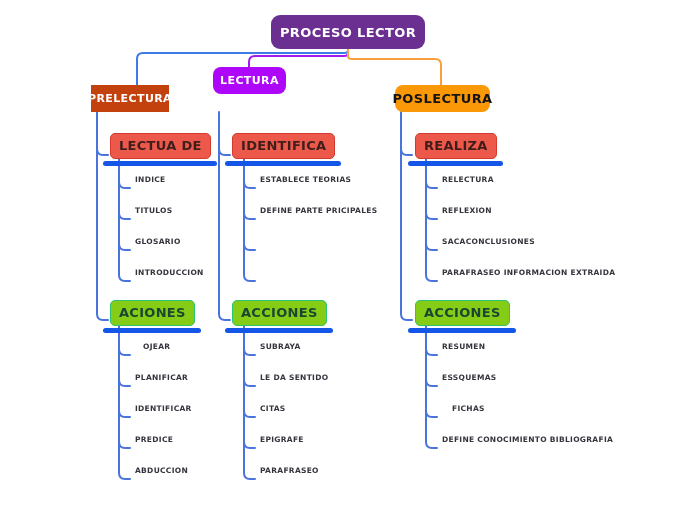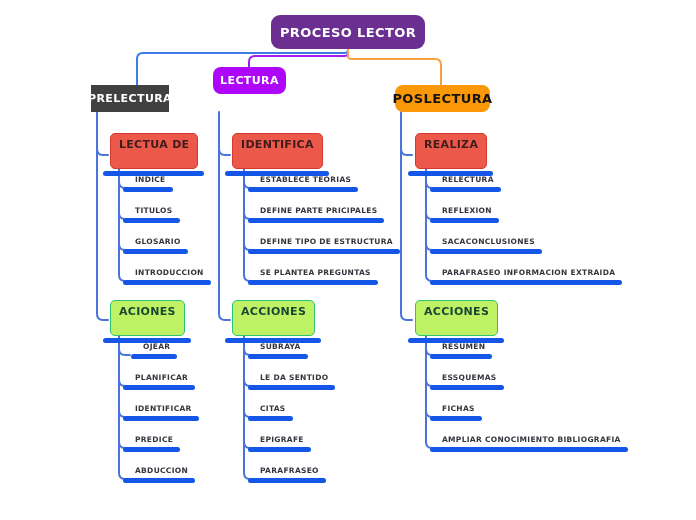--- a/index.html
+++ b/index.html
@@ -6,38 +6,38 @@
   body{width:696px;height:520px;position:relative;overflow:hidden;
        font-family:"DejaVu Sans","Liberation Sans",sans-serif;}
   .canvas{position:absolute;left:0;top:0;width:696px;height:520px;}
   svg.wires{position:absolute;left:0;top:0;z-index:1;}
 
   
   .topic{position:absolute;z-index:2;display:flex;align-items:center;justify-content:center;
          border-radius:9px;font-weight:bold;letter-spacing:.4px;cursor:default;}
   .topic.root{left:271px;top:15px;width:154px;height:34px;background:#6B2E91;
               color:#ffffff;font-size:13px;}
-  .topic.b-pre{left:91px;top:85px;width:78px;height:27px;background:#404040;
+  .topic.b-pre{left:91px;top:85px;width:78px;height:27px;background:#c2410c;
                color:#ffffff;font-size:11px;border-radius:0;}
   .topic.b-lec{left:213px;top:67px;width:73px;height:27px;background:#AE06F8;
                color:#ffffff;font-size:11px;border-radius:8px;}
   .topic.b-pos{left:395px;top:85px;width:95px;height:27px;background:#FB9807;
                color:#141414;font-size:13px;border-radius:8px;}
 
   
   .group{position:absolute;z-index:2;display:flex;flex-direction:column;align-items:flex-start;}
-  .group-box{display:inline-block;padding:4px 8px 17px 8px;border-radius:5px;
-             font-size:11px;font-weight:bold;letter-spacing:.3px;white-space:nowrap;}
+  .group-box{display:inline-block;padding:4px 8px 5px 8px;border-radius:5px;
+             font-size:13px;font-weight:bold;letter-spacing:.3px;white-space:nowrap;}
   .group-box.red{background:#EC594B;border:1.5px solid #D43A2F;color:#3F1D1A;}
-  .group-box.green{background:#bef264;border:1.5px solid #2EC273;color:#1C4631;}
+  .group-box.green{background:#84cc16;border:1.5px solid #2EC273;color:#1C4631;}
   .bar{height:5px;background:#1457E8;border-radius:3px;}
   .group .bar{margin:2px 0 0 -7px;width:calc(100% + 13px);}
 
   
-  .leaf{position:absolute;z-index:2;display:flex;flex-direction:column;align-items:flex-start;}
+  .leaf{position:absolute;z-index:2;display:flex;flex-direction:row;align-items:flex-start;}
   .leaf-label{font-size:7.5px;font-weight:bold;letter-spacing:.3px;color:#34343D;white-space:nowrap;}
   .leaf .bar{margin:3px 0 0 -12px;width:calc(100% + 19px);height:5px;border-radius:2.5px;}
 </style>
 </head>
 <body>
 
 <div class="canvas">
 
   <svg class="wires" width="696" height="520" viewBox="0 0 696 520">
     <g fill="none" stroke-width="2" stroke-linecap="round">
@@ -161,28 +161,20 @@
   </div>
 
   <div class="leaf" style="left:260px;top:175px">
     <span class="leaf-label">ESTABLECE TEORIAS</span>
       <div class="bar"></div>
   </div>
   <div class="leaf" style="left:260px;top:206px">
     <span class="leaf-label">DEFINE PARTE PRICIPALES</span>
       <div class="bar"></div>
   </div>
-  <div class="leaf" style="left:260px;top:237px">
-    <span class="leaf-label">DEFINE TIPO DE ESTRUCTURA</span>
-      <div class="bar"></div>
-  </div>
-  <div class="leaf" style="left:260px;top:268px">
-    <span class="leaf-label">SE PLANTEA PREGUNTAS</span>
-      <div class="bar"></div>
-  </div>
 
   <div class="leaf" style="left:260px;top:342px">
     <span class="leaf-label">SUBRAYA</span>
       <div class="bar"></div>
   </div>
   <div class="leaf" style="left:260px;top:373px">
     <span class="leaf-label">LE DA SENTIDO</span>
       <div class="bar"></div>
   </div>
   <div class="leaf" style="left:260px;top:404px">
@@ -216,22 +208,22 @@
   </div>
 
   <div class="leaf" style="left:442px;top:342px">
     <span class="leaf-label">RESUMEN</span>
       <div class="bar"></div>
   </div>
   <div class="leaf" style="left:442px;top:373px">
     <span class="leaf-label">ESSQUEMAS</span>
       <div class="bar"></div>
   </div>
-  <div class="leaf" style="left:442px;top:404px">
+  <div class="leaf" style="left:452px;top:404px">
     <span class="leaf-label">FICHAS</span>
       <div class="bar"></div>
   </div>
   <div class="leaf" style="left:442px;top:435px">
-    <span class="leaf-label">AMPLIAR CONOCIMIENTO BIBLIOGRAFIA</span>
+    <span class="leaf-label">DEFINE CONOCIMIENTO BIBLIOGRAFIA</span>
       <div class="bar"></div>
   </div>
 
 </div>
 
 </body></html>

